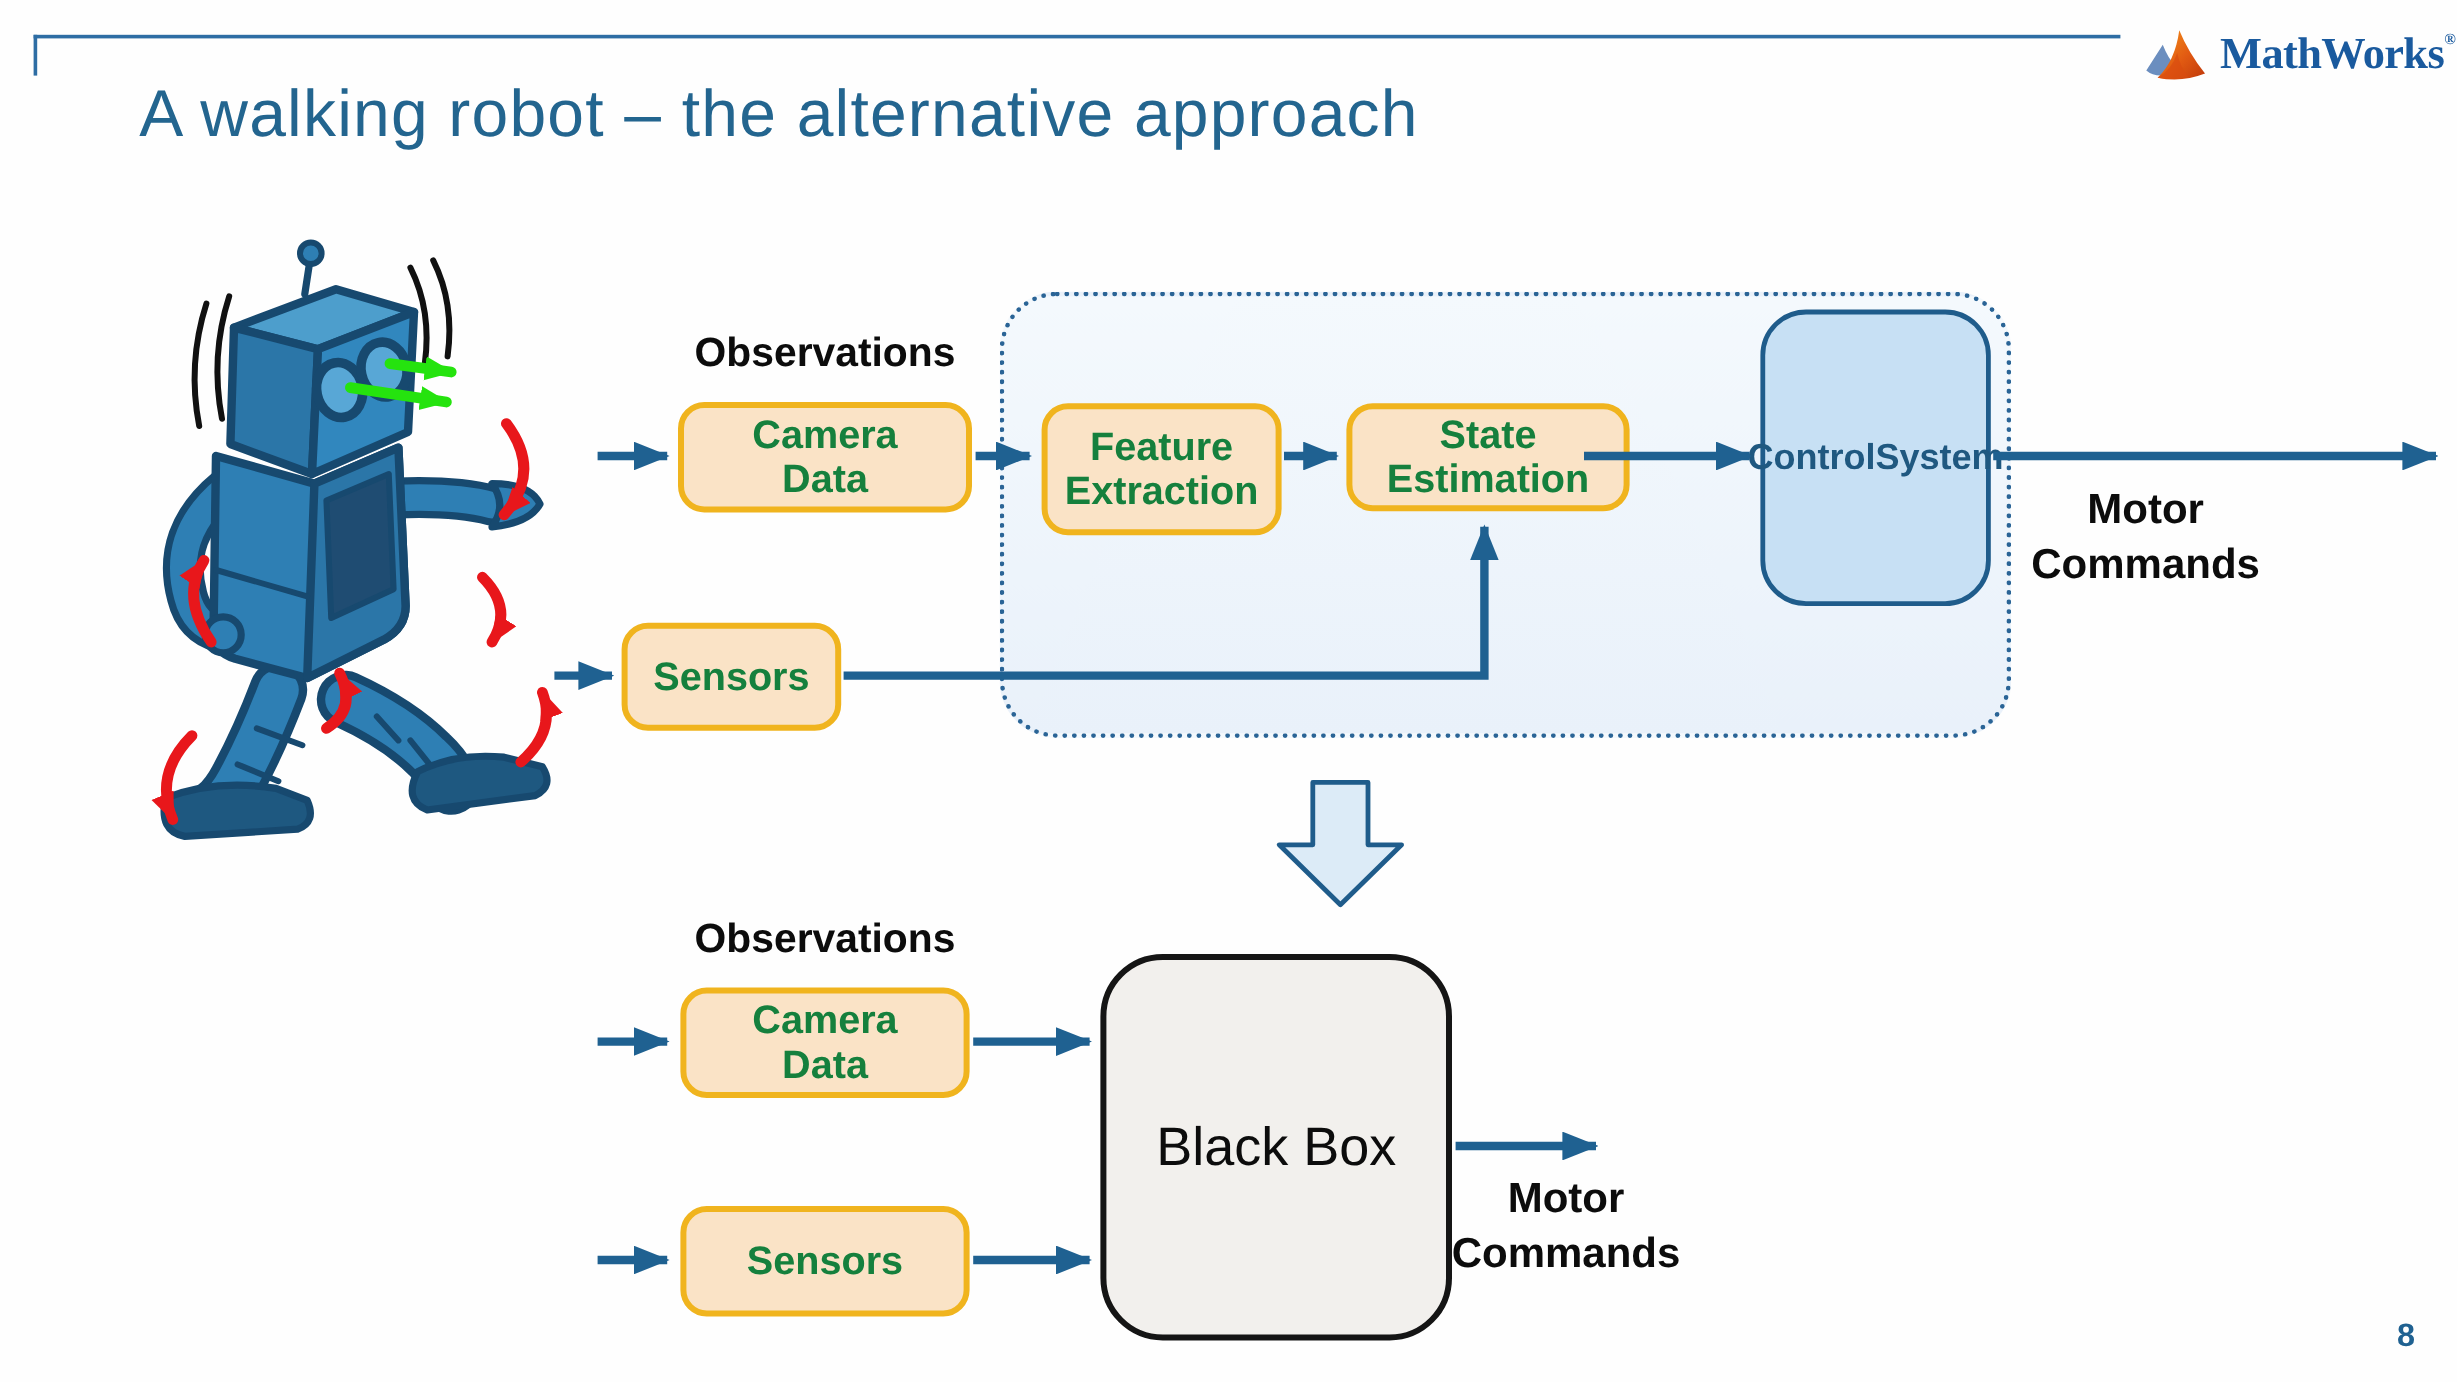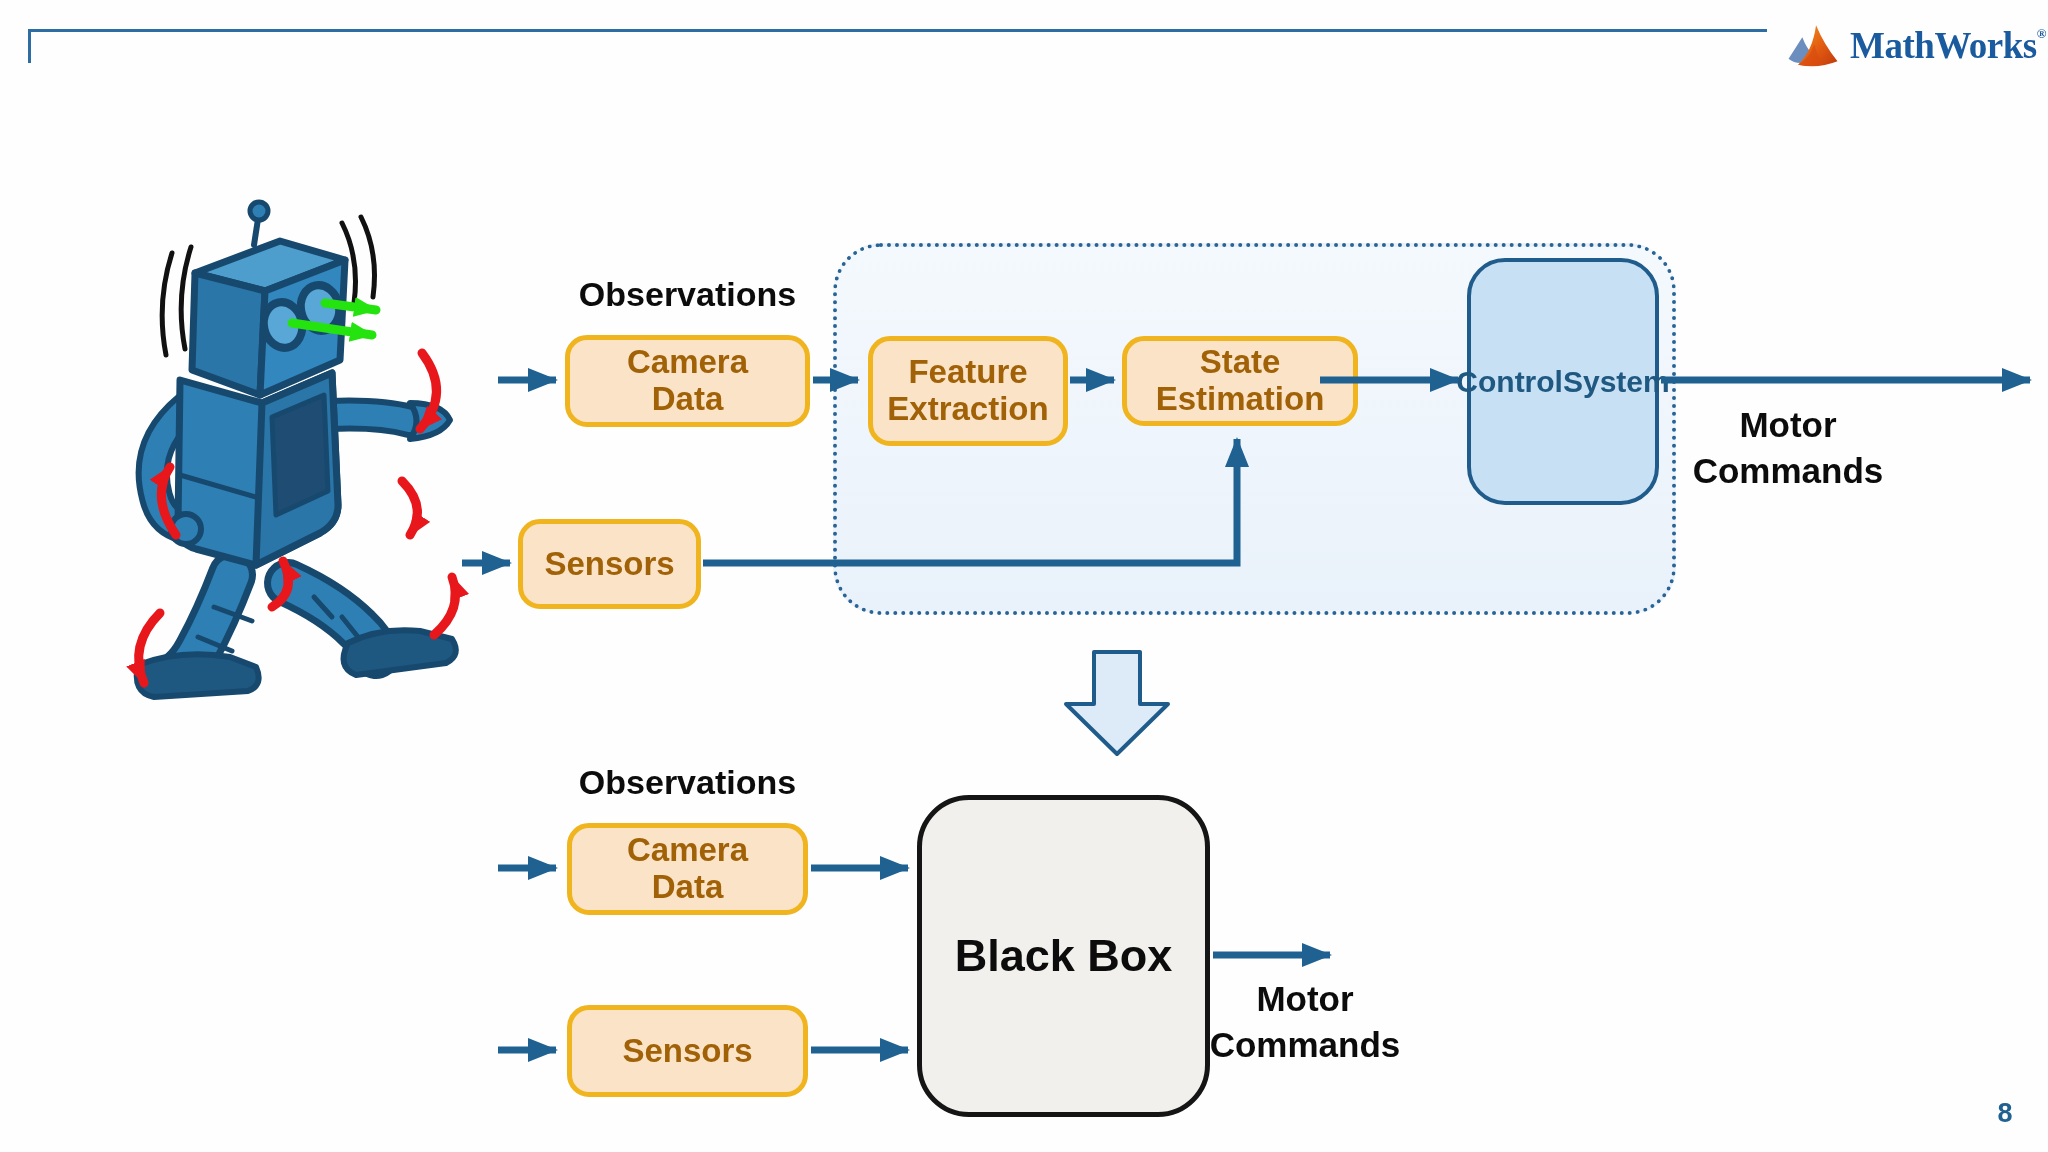--- a/index.html
+++ b/index.html
@@ -19,41 +19,41 @@
   .container-dotted{
     left:833px;top:243px;width:843px;height:372px;box-sizing:border-box;
     border:4px dotted #2a6496;border-radius:48px;
     background:linear-gradient(180deg,#f4f9fd 0%,#e9f1fa 100%);
     z-index:1;
   }
   
   .obox{
     position:absolute;box-sizing:border-box;background:#fae3c6;border:5px solid #f0b41e;
     border-radius:22px;display:flex;flex-direction:column;align-items:center;justify-content:center;
-    color:#a16207;font-weight:bold;font-size:33px;line-height:1.12;z-index:2;text-align:center;
+    color:#15803d;font-weight:bold;font-size:33px;line-height:1.12;z-index:2;text-align:center;
   }
   .obox-camera-top{left:565px;top:335px;width:245px;height:92px;}
   .obox-feature{left:868px;top:336px;width:200px;height:110px;}
   .obox-state{left:1122px;top:336px;width:236px;height:90px;}
   .obox-sensors-top{left:518px;top:519px;width:183px;height:90px;}
   .obox-camera-bottom{left:567px;top:823px;width:241px;height:92px;}
   .obox-sensors-bottom{left:567px;top:1005px;width:241px;height:92px;}
   
   .control-box{
     left:1467px;top:258px;width:192px;height:247px;box-sizing:border-box;
     background:#c7e0f4;border:4px solid #1f5c8b;border-radius:38px;
     display:flex;align-items:center;justify-content:center;
     color:#1f5880;font-weight:bold;font-size:30px;line-height:1.25;z-index:2;text-align:center;
   }
   
   .black-box{
     left:917px;top:795px;width:293px;height:322px;box-sizing:border-box;
     background:#f2f0ed;border:5px solid #151515;border-radius:52px;
     display:flex;flex-direction:column;align-items:center;justify-content:center;
-    color:#0c0c0c;font-weight:bold;font-size:45px;line-height:1.2;z-index:2;text-align:center;gap:22px;
+    color:#0c0c0c;font-weight:normal;font-size:45px;line-height:1.2;z-index:2;text-align:center;gap:22px;
   }
   
   .lbl{position:absolute;color:#0c0c0c;font-weight:bold;font-size:34px;text-align:center;line-height:1.3;white-space:nowrap;z-index:2;}
   .lbl-obs-top{left:565px;top:272px;width:245px;}
   .lbl-obs-bottom{left:567px;top:760px;width:241px;}
   .lbl-motor-top{left:1688px;top:402px;width:200px;font-size:35px;}
   .lbl-motor-bottom{left:1205px;top:976px;width:200px;font-size:35px;}
   .page-num{left:1975px;top:1098px;width:60px;color:#1f6191;font-size:27px;font-weight:bold;text-align:center;}
   
   .overlay{left:0;top:0;z-index:3;pointer-events:none;}
@@ -76,20 +76,21 @@
           <stop offset="1" stop-color="#c0390b"></stop>
         </linearGradient>
       </defs>
       <path d="M3,45 L19,20 Q24,33 31,40 L25,49 Q11,52 3,45 Z" fill="#6b8ebf"></path>
       <path d="M14,52 Q31,36 35,6 Q44,28 60,48 Q37,57 14,52 Z" fill="url(#mwgrad)"></path>
       <path d="M14,52 Q28,44 33,28 Q36,42 44,51 Q27,55 14,52 Z" fill="#d84b10" opacity="0.65"></path>
     </svg>
     <span class="logo-text"><span>MathWorks</span><span class="logo-reg">®</span></span>
   </div>
 
+  <div class="abs title">A walking robot – the alternative approach</div>
 
   <svg class="abs robot" width="400" height="560" viewBox="0 0 400 560">
     <defs>
       <marker id="mr" markerWidth="26" markerHeight="22" refX="22" refY="10" orient="auto" markerUnits="userSpaceOnUse">
         <path d="M0,0 L24,10 L0,20 Z" fill="#e8171b"></path>
       </marker>
       <marker id="mg" markerWidth="26" markerHeight="22" refX="22" refY="10" orient="auto" markerUnits="userSpaceOnUse">
         <path d="M0,0 L24,10 L0,20 Z" fill="#25e30e"></path>
       </marker>
     </defs>

